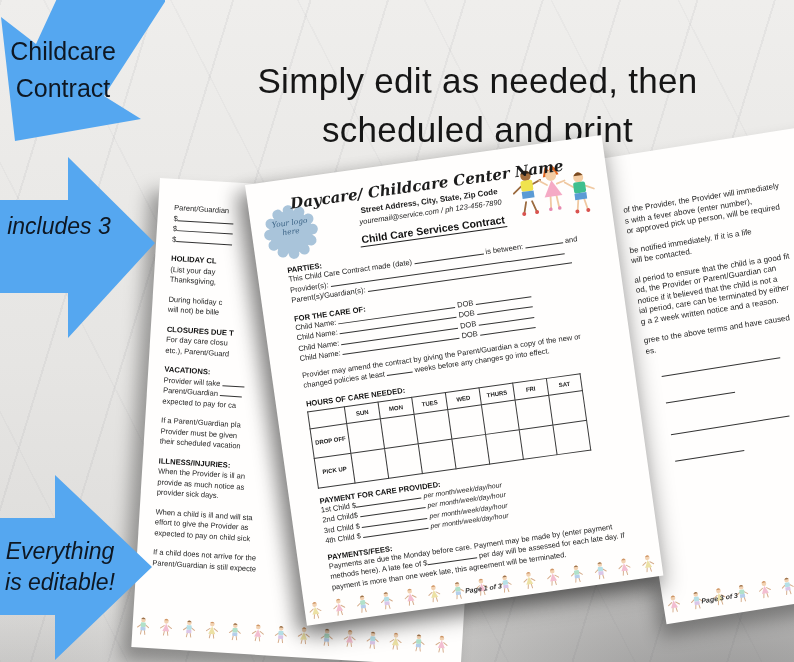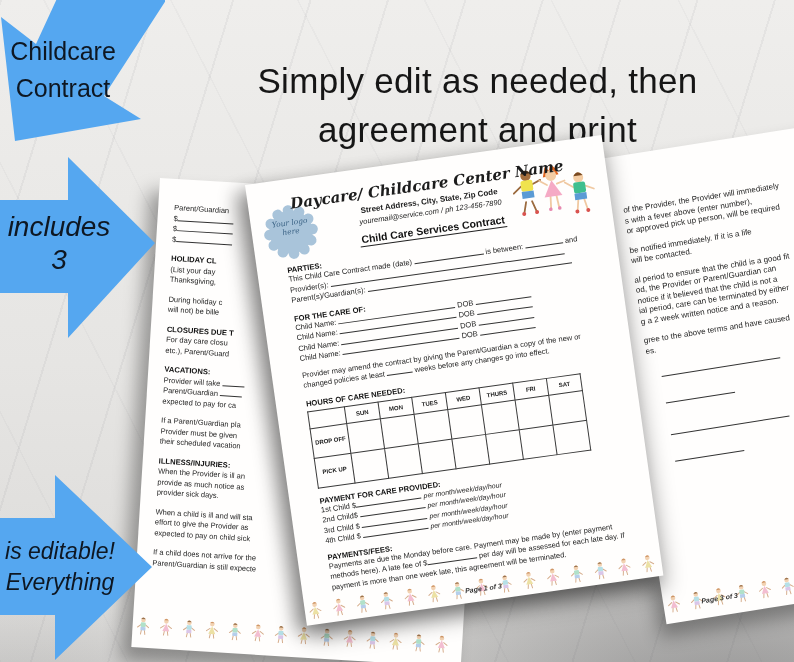--- a/index.html
+++ b/index.html
@@ -13,21 +13,21 @@
       repeating-linear-gradient(107deg, rgba(140,140,146,.10) 0 2px, rgba(0,0,0,0) 2px 74px),
       repeating-linear-gradient(63deg, rgba(150,150,156,.07) 0 1.5px, rgba(0,0,0,0) 1.5px 113px),
       linear-gradient(180deg,#efeeec 0%,#e6e5e3 55%,#dbdad8 100%);
   }
   .headline{position:absolute;left:170px;top:8px;width:615px;text-align:center;
     font-size:35px;line-height:49px;font-weight:500;color:#161616;letter-spacing:.3px;margin-top:48px;}
   .arrow-svg{position:absolute;}
   .arrow-label{position:absolute;text-align:center;color:#0e1722;z-index:41;}
   .al-top{left:2px;top:33px;width:122px;font-size:25px;line-height:37px;}
   .al-top .l2{font-weight:400;}
-  .al-mid{left:0;top:210px;width:118px;font-style:italic;font-size:28px;line-height:33px;}
+  .al-mid{left:0;top:210px;width:118px;font-style:italic;font-size:23px;line-height:33px;}
   .al-bot{left:0;top:536px;width:120px;font-style:italic;font-size:23px;line-height:31px;}
   .page{position:absolute;background:#fffefd;}
   .pg1{left:245px;top:185px;width:360px;height:445px;transform:rotate(-8deg);transform-origin:top left;z-index:30;
        box-shadow:0 12px 22px rgba(0,0,0,.38),-12px 6px 18px rgba(0,0,0,.30);}
   .pg2{left:160px;top:178px;width:330px;height:470px;transform:rotate(3.5deg);transform-origin:top left;z-index:10;
        box-shadow:-10px 14px 18px rgba(0,0,0,.35);}
   .pg3{left:593px;top:160px;width:330px;height:470px;transform:rotate(-9deg);transform-origin:top left;z-index:20;
        box-shadow:-8px 12px 18px rgba(0,0,0,.32);}
   
   .p1-head{position:relative;text-align:center;padding-top:16px;}
@@ -101,43 +101,43 @@
         <rect x="4" y="5.6" width="5" height="4.6" rx="1" fill="#aadbe4"></rect>
         <rect x="4" y="10.2" width="5" height="3.4" fill="#d4bde6"></rect>
       </symbol>
   </defs>
 </svg>
 
 <div class="stage">
 
   <div class="headline">
     <div>Simply edit as needed, then</div>
-    <div>agreement and print</div>
+    <div>scheduled and print</div>
   </div>
 
   <svg class="arrow-svg" style="left:0;top:0;z-index:5" width="165" height="160" viewBox="0 0 165 160">
     <polygon points="60,-8 36,44 1,17 15,141 141,119 104,96 170,-6" fill="#55a7f0"></polygon>
   </svg>
   <svg class="arrow-svg" style="left:0;top:157px;z-index:40" width="160" height="186" viewBox="0 0 160 186">
     <polygon points="0,43 68,43 68,0 155,86 68,181 68,136 0,136" fill="#55a7f0"></polygon>
   </svg>
   <svg class="arrow-svg" style="left:0;top:475px;z-index:40" width="158" height="187" viewBox="0 0 158 187">
     <polygon points="0,43 55,43 55,0 152,92 55,185 55,140 0,140" fill="#55a7f0"></polygon>
   </svg>
 
   <div class="arrow-label al-top">
     <div class="l1">Childcare</div>
     <div class="l2">Contract</div>
   </div>
   <div class="arrow-label al-mid">
     <div>includes 3</div>
   </div>
   <div class="arrow-label al-bot">
+    <div>Everything</div>
     <div>is editable!</div>
-    <div>Everything</div>
   </div>
 
   <div class="page pg2">
     <div class="p2-body">
       <div class="ln">Parent/Guardian</div>
       <div class="ln"><span>$</span><span class="bl w56"></span></div>
       <div class="ln"><span>$</span><span class="bl w56"></span></div>
       <div class="ln"><span>$</span><span class="bl w56"></span></div>
       <div class="ln h g">HOLIDAY CL</div>
       <div class="ln">(List your day</div>

